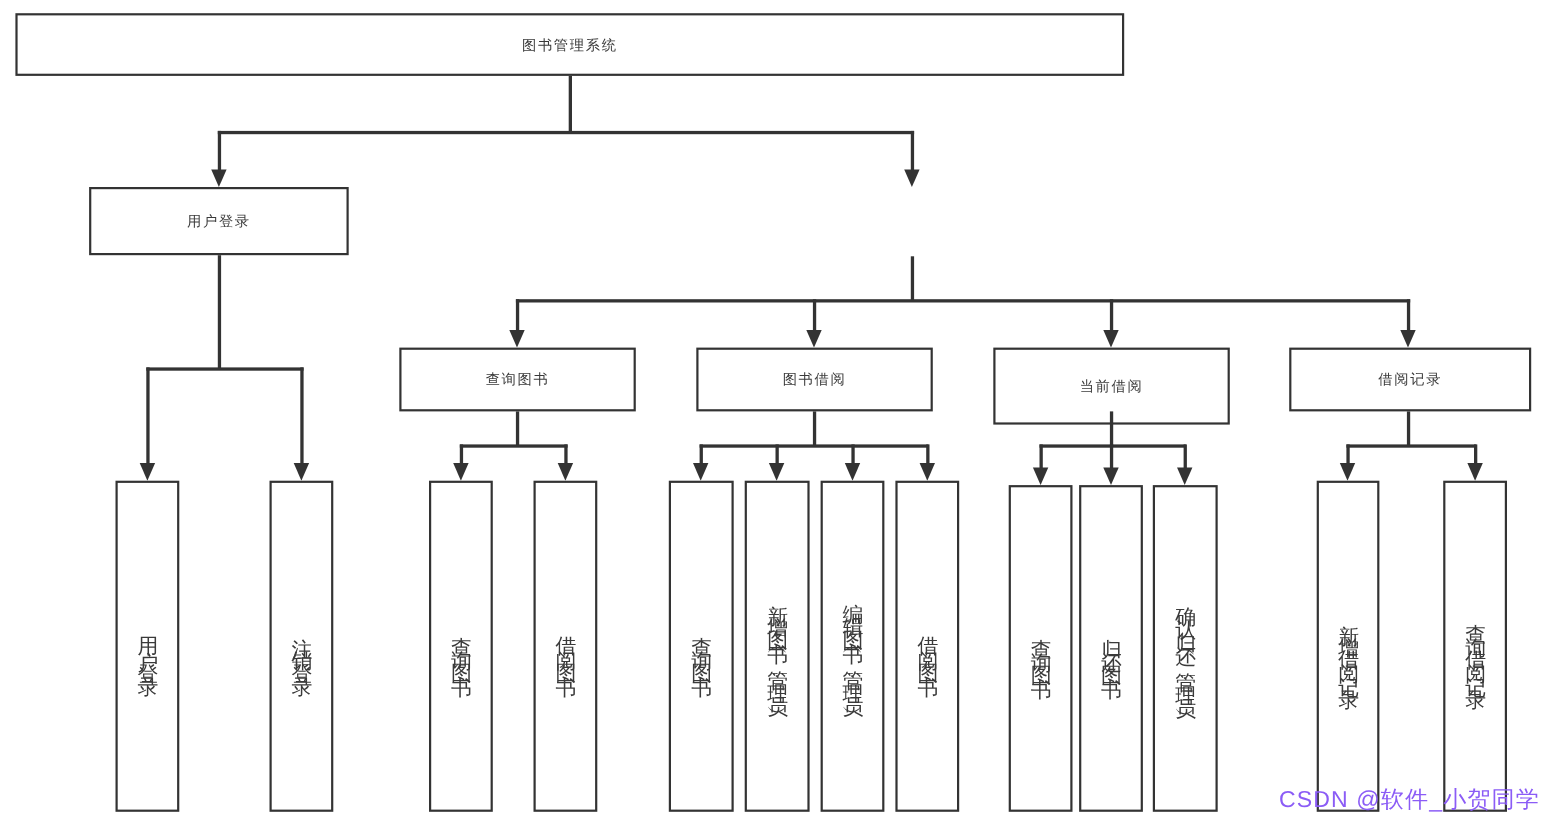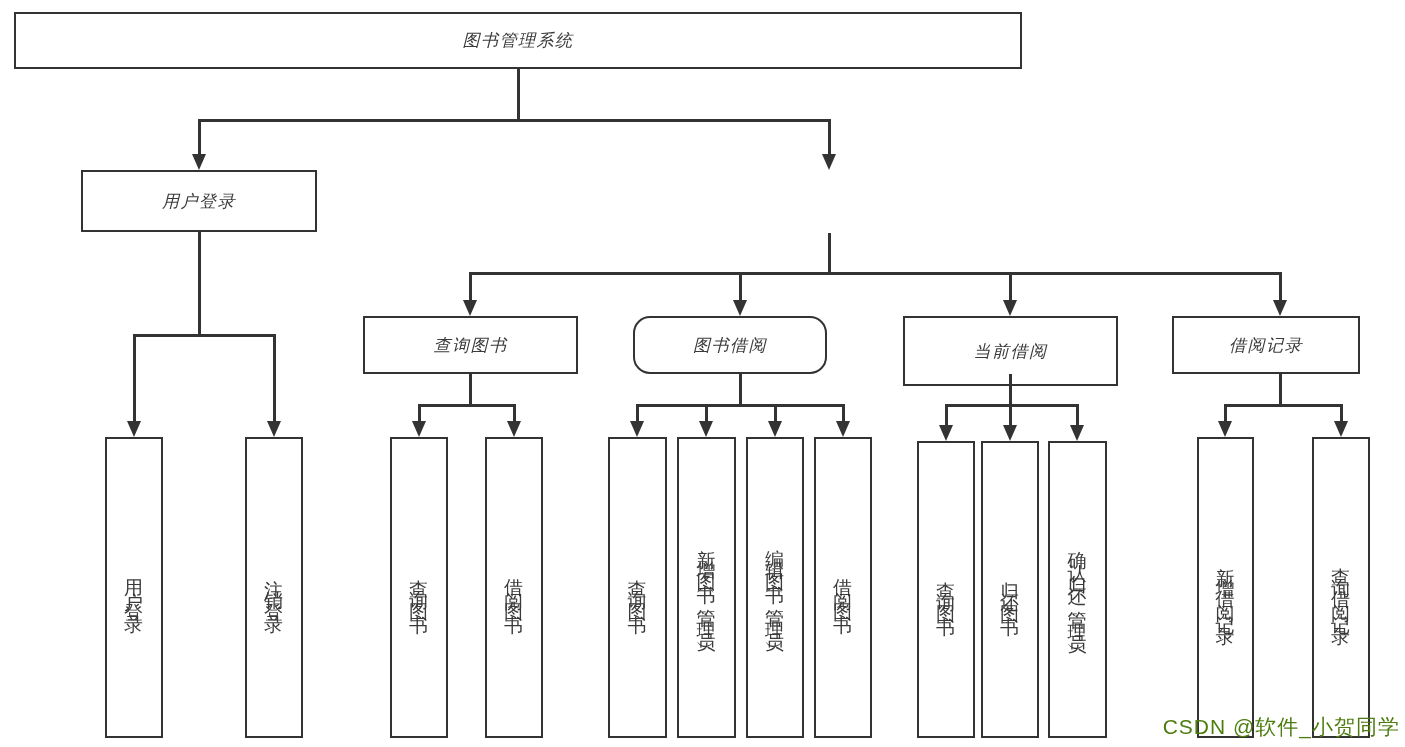--- a/index.html
+++ b/index.html
@@ -14,21 +14,21 @@
   }
   .box {
     position: absolute;
     border: 2px solid #333333;
     background: #ffffff;
     box-sizing: border-box;
     display: flex;
     align-items: center;
     justify-content: center;
   }
-  .box.h { font-size: 17px; letter-spacing: 1.5px; font-style: italic; }
+  .box.h { font-size: 13px; letter-spacing: 1.5px; }
   .box.v span {
     writing-mode: vertical-rl;
     text-orientation: mixed;
     font-size: 19px;
     line-height: 1;
     letter-spacing: 12px;
     white-space: nowrap;
   }
   .hl, .vl { position: absolute; background: #333333; }
   .hl { height: 3px; }
@@ -39,21 +39,21 @@
     border-left: 7px solid transparent;
     border-right: 7px solid transparent;
     border-top: 16px solid #333333;
   }
   .watermark {
     position: absolute;
     right: 5px;
     bottom: 6px;
     font-size: 21px;
     letter-spacing: 1px;
-    color: #4d7c0f;
+    color: #8b5cf6;
     white-space: nowrap;
     margin-left: 32px;
   }
 </style>
 </head>
 <body>
 
 <div class="diagram">
 
   <div class="box h" style="left:14px; top:12px; width:1008px; height:57px;">
@@ -85,27 +85,27 @@
   <div class="vl" style="left:739px; top:272px; height:30px;"></div>
   <div class="arr" style="left:733px; top:300px;"></div>
   <div class="vl" style="left:1009px; top:272px; height:30px;"></div>
   <div class="arr" style="left:1003px; top:300px;"></div>
   <div class="vl" style="left:1279px; top:272px; height:30px;"></div>
   <div class="arr" style="left:1273px; top:300px;"></div>
 
   <div class="box h" style="left:363px; top:316px; width:215px; height:58px;">
     <span>查询图书</span>
   </div>
-  <div class="box h" style="left:633px; top:316px; width:194px; height:58px;border-radius:17px;">
+  <div class="box h" style="left:633px; top:316px; width:215px; height:58px;">
     <span>图书借阅</span>
   </div>
   <div class="box h" style="left:903px; top:316px; width:215px; height:70px;">
     <span>当前借阅</span>
   </div>
-  <div class="box h" style="left:1172px; top:316px; width:188px; height:58px;">
+  <div class="box h" style="left:1172px; top:316px; width:220px; height:58px;">
     <span>借阅记录</span>
   </div>
 
   <div class="vl" style="left:469px; top:374px; height:32px;"></div>
   <div class="hl" style="left:418px; top:404px; width:98px;"></div>
   <div class="vl" style="left:418px; top:404px; height:19px;"></div>
   <div class="arr" style="left:412px; top:421px;"></div>
   <div class="vl" style="left:513px; top:404px; height:19px;"></div>
   <div class="arr" style="left:507px; top:421px;"></div>
 

